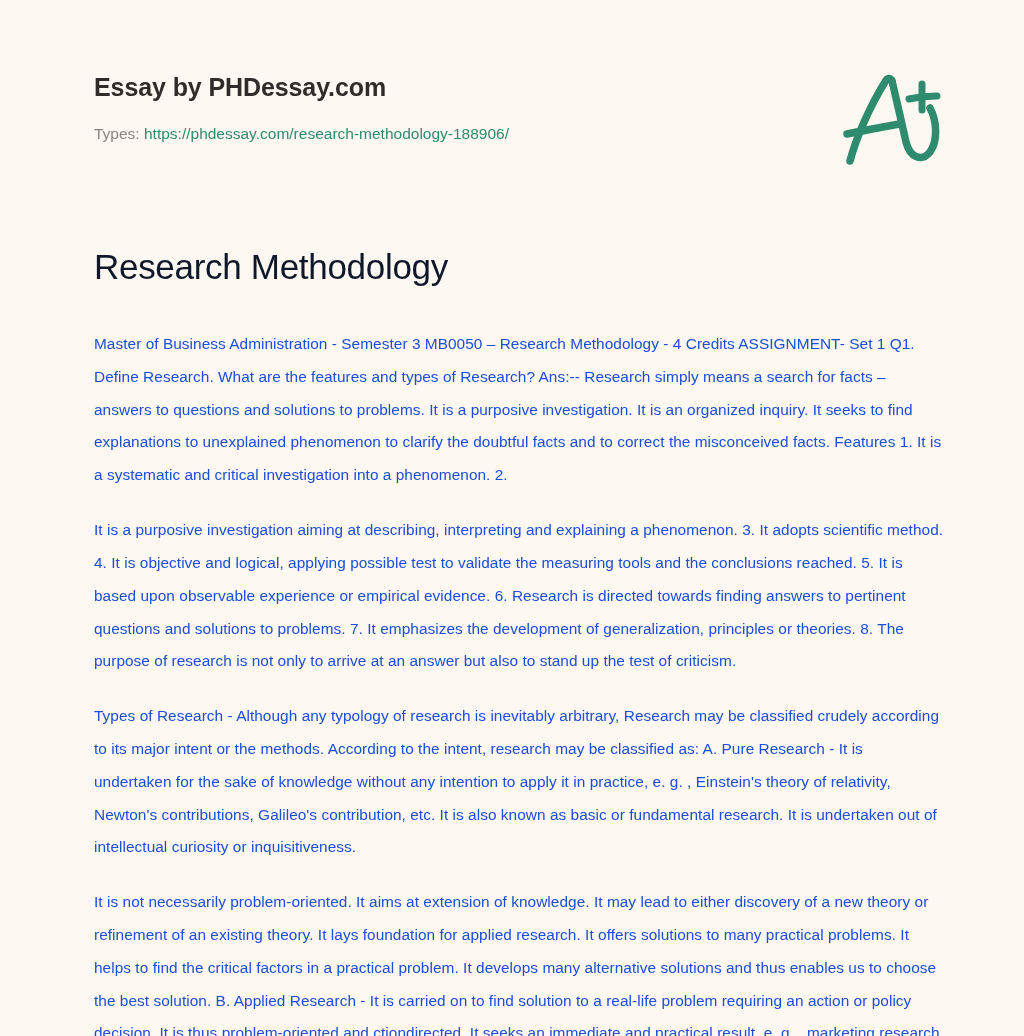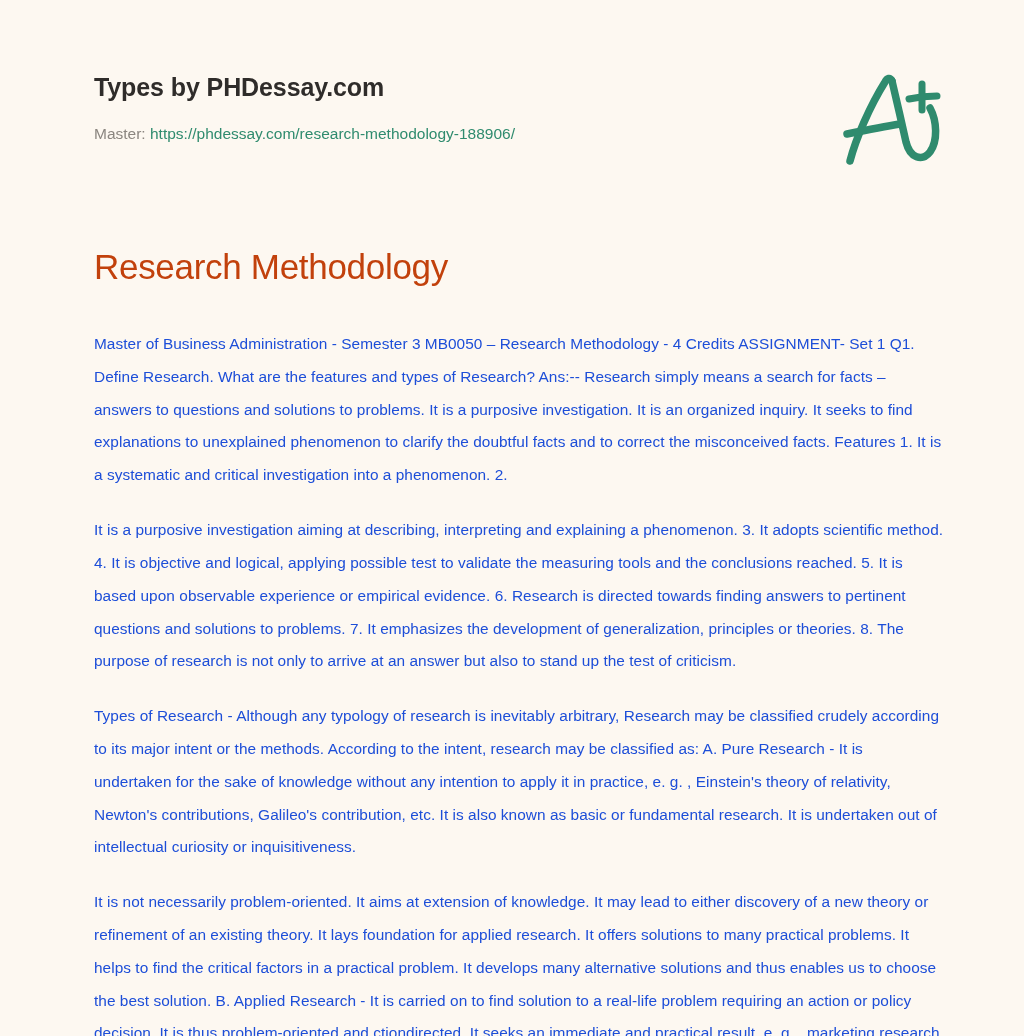--- a/index.html
+++ b/index.html
@@ -67,21 +67,21 @@
   .logo svg {
     display: block;
     width: 120px;
     height: 110px;
   }
 
   
   .doc-title {
     font-size: 35px;
     font-weight: normal;
-    color: #c2410c;
+    color: #0f172a;
     letter-spacing: -0.3px;
     line-height: 1.2;
     margin: 62px 0 0 0;
   }
 
   
   .article {
     margin-top: 40px;
     max-width: 852px;
   }
@@ -98,24 +98,24 @@
     margin-bottom: 0;
   }
 </style>
 </head>
 <body>
 
 <div class="page">
 
   <div class="header">
 
-    <div class="brand-line">Types by PHDessay.com</div>
+    <div class="brand-line">Essay by PHDessay.com</div>
 
     <div class="source-line">
-      <span class="source-label">Master:</span>
+      <span class="source-label">Types:</span>
       <a class="source-url" href="#">https://phdessay.com/research-methodology-188906/</a>
     </div>
 
     <div class="logo">
       <svg viewBox="0 0 120 110" xmlns="http://www.w3.org/2000/svg" fill="none" stroke="#2f8b6e" stroke-linecap="round" stroke-linejoin="round">
 
         <path d="M20 95 C 26 72, 40 40, 55 16 C 57 12, 60 11, 62 15" stroke-width="7.5"></path>
 
         <path d="M62 15 C 66 32, 72 58, 76 76 C 80 92, 92 96, 100 86
                  C 108 75, 107 55, 100 42" stroke-width="7.5"></path>

